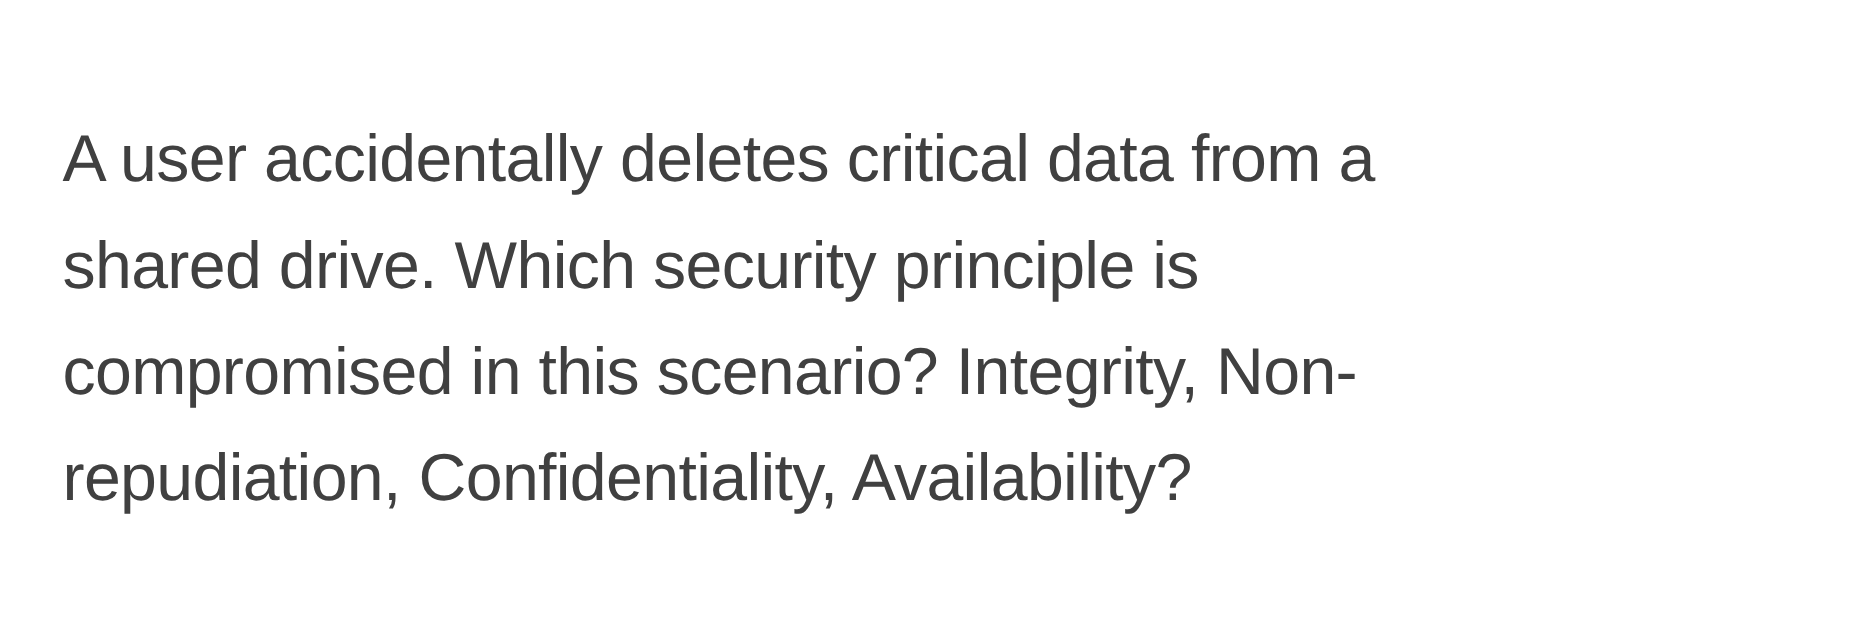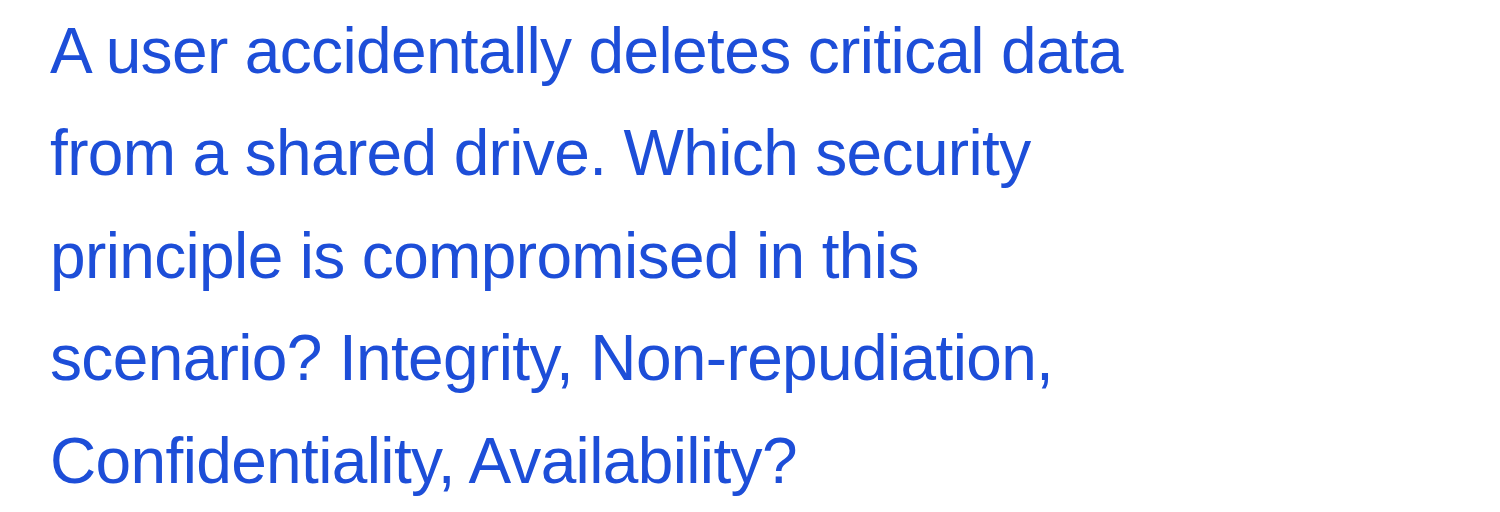--- a/index.html
+++ b/index.html
@@ -10,23 +10,23 @@
     body {
       background: #ffffff;
       width: 1500px;
       height: 512px;
       font-family: -apple-system, BlinkMacSystemFont, "Segoe UI", Helvetica, Arial, sans-serif;
       display: flex;
       align-items: center;
       padding: 40px 50px;
     }
     .question-text {
-      font-size: 64px;
+      font-size: 53px;
       line-height: 1.6;
-      color: #1d4ed8;
+      color: #404040;
       font-weight: 400;
       letter-spacing: -0.01em;
       max-width: 1100px;
     }
   </style>
 </head>
 <body>
 
 <div class="question-text">A user accidentally deletes critical data from a shared drive. Which security principle is compromised in this scenario? Integrity, Non-repudiation, Confidentiality, Availability?</div>
 

